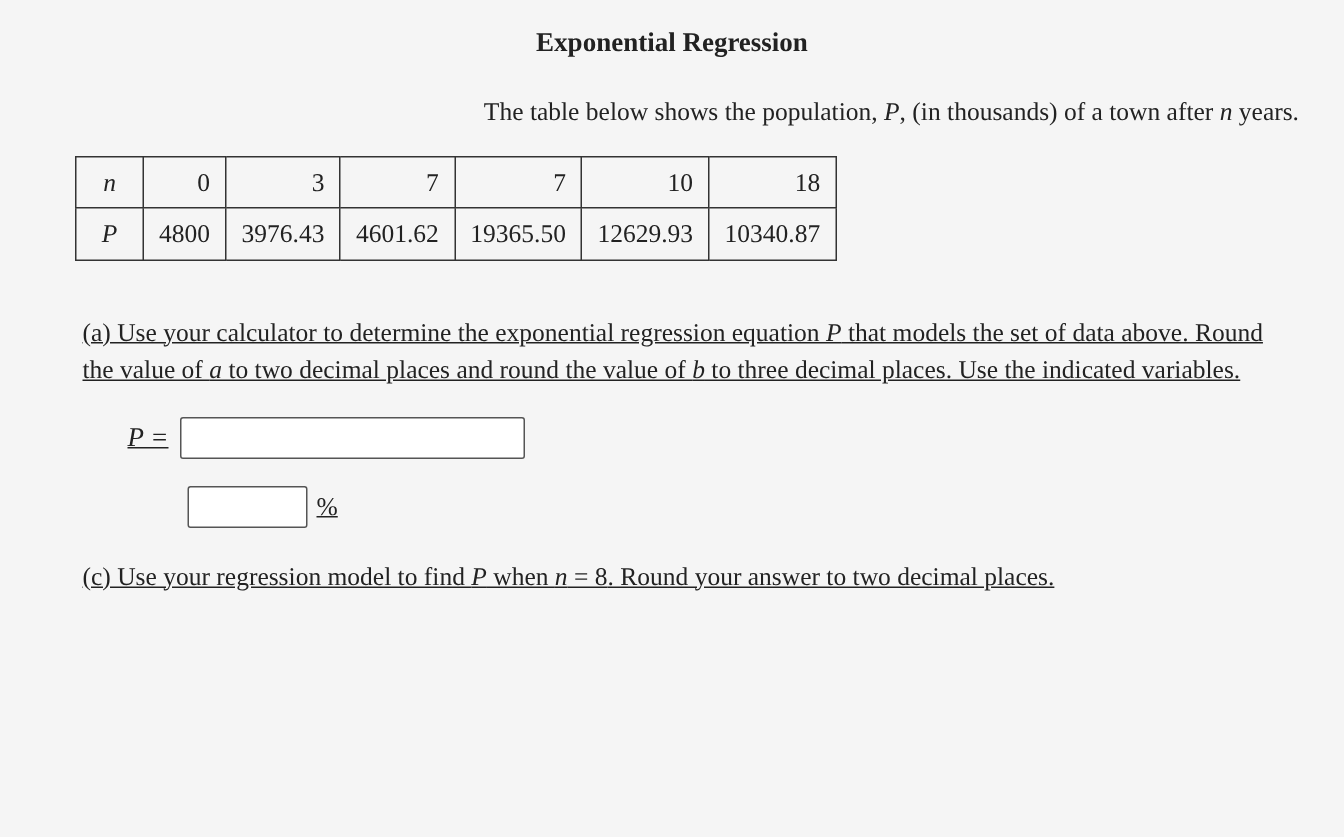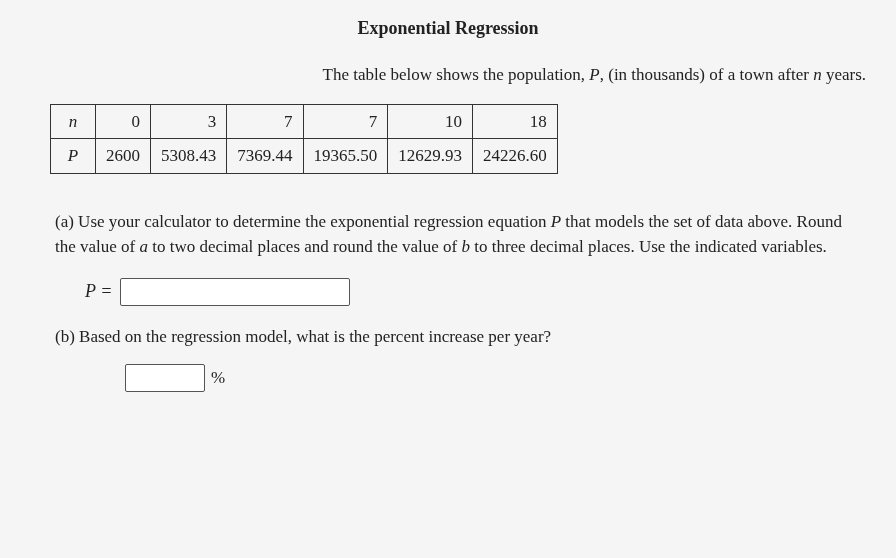--- a/index.html
+++ b/index.html
@@ -40,20 +40,21 @@
       min-width: 45px;
     }
     .data-table td.hdr {
       font-style: italic;
       font-family: 'Times New Roman', serif;
       text-align: center;
       width: 35px;
     }
     .question {
       margin: 0 20px 20px 25px;
+      text-decoration: underline;
     }
     .question .part {
       margin-bottom: 15px;
     }
     .formula-row {
       margin: 18px 0 18px 30px;
       display: flex;
       align-items: center;
       gap: 8px;
     }
@@ -94,40 +95,42 @@
     <td class="hdr">n</td>
     <td>0</td>
     <td>3</td>
     <td>7</td>
     <td>7</td>
     <td>10</td>
     <td>18</td>
   </tr>
   <tr>
     <td class="hdr">P</td>
-    <td>2600</td>
-    <td>5308.43</td>
-    <td>7369.44</td>
+    <td>4800</td>
+    <td>3976.43</td>
+    <td>4601.62</td>
     <td>19365.50</td>
     <td>12629.93</td>
-    <td>24226.60</td>
+    <td>10340.87</td>
   </tr>
 </tbody>
   </table>
 
 <div class="question">
   <p class="part">
     <span>(a) Use your calculator to determine the exponential regression equation </span><span class="italic">P</span><span> that models the set of data above. Round the value of </span><span class="italic">a</span><span> to two decimal places and round the value of </span><span class="italic">b</span><span> to three decimal places. Use the indicated variables.</span>
   </p>
 
   <div class="formula-row">
     <span class="lhs">P =</span>
     <input type="text" class="answer-box wide" value="" style="">
   </div>
 
-  <p class="part">(b) Based on the regression model, what is the percent increase per year?</p>
 
   <div class="percent-row">
     <input type="text" class="answer-box narrow" value="" style="">
     <span>%</span>
   </div>
 
+  <p class="part">
+    <span>(c) Use your regression model to find </span><span class="italic">P</span><span> when </span><span class="italic">n</span><span> = 8</span><span>. Round your answer to two decimal places.</span>
+  </p>
 </div>
 
 </body></html>

